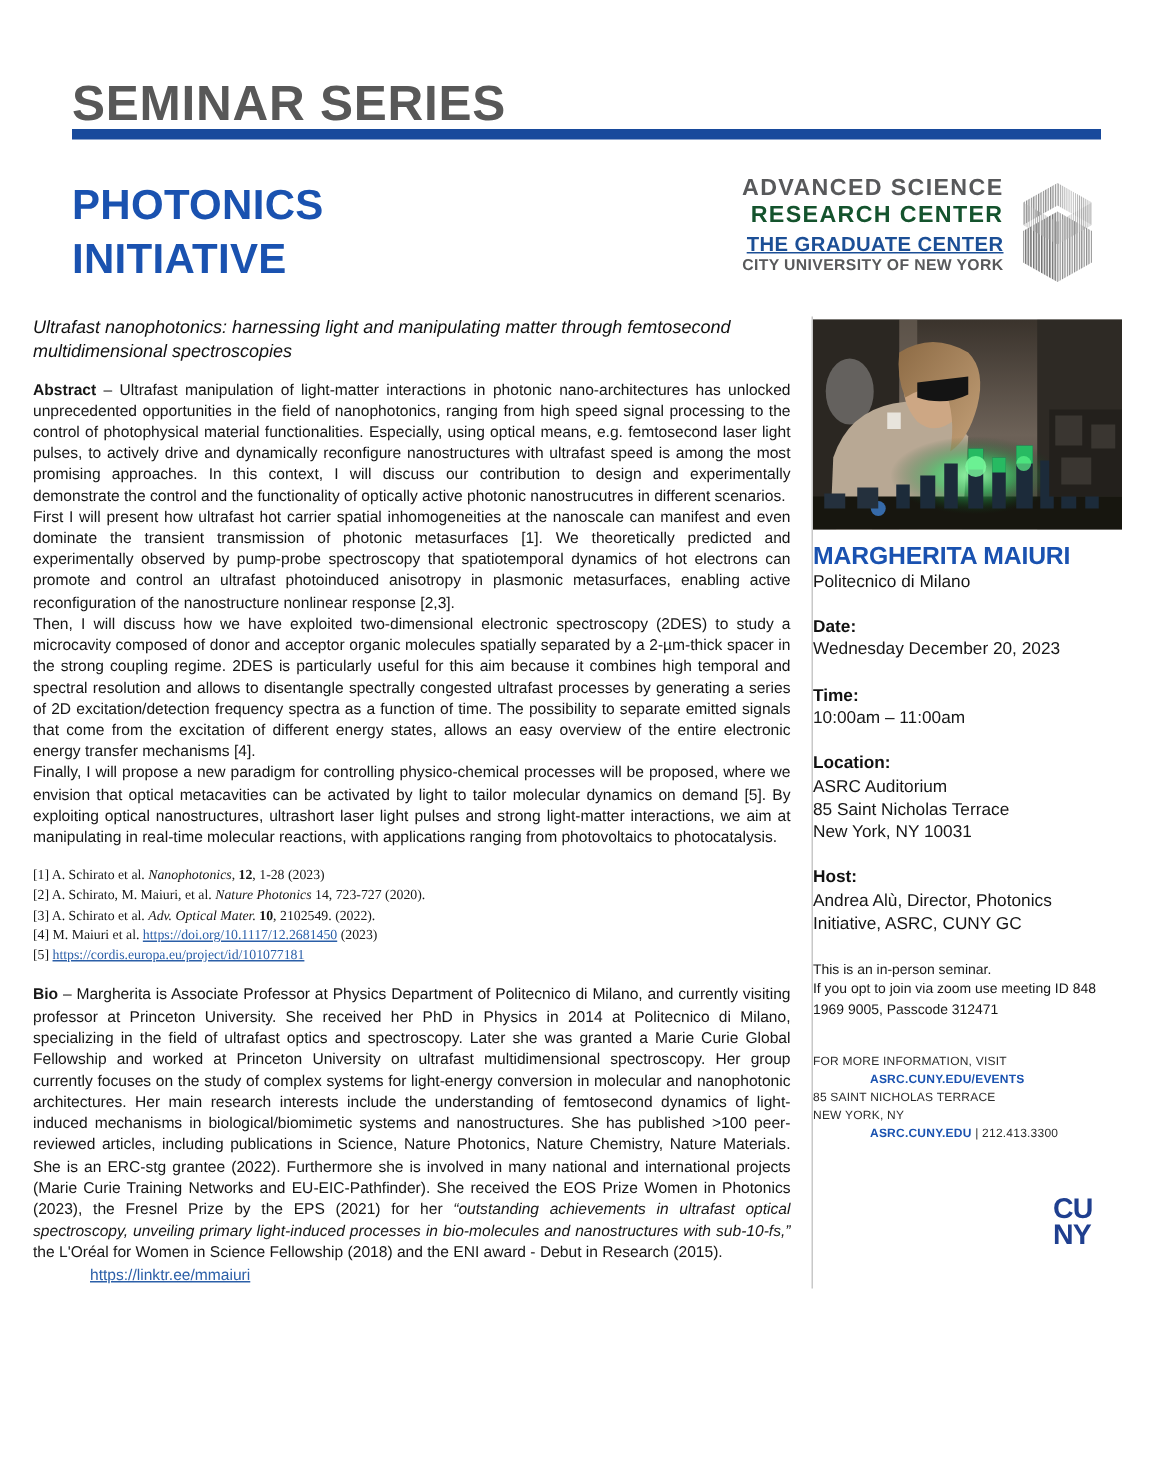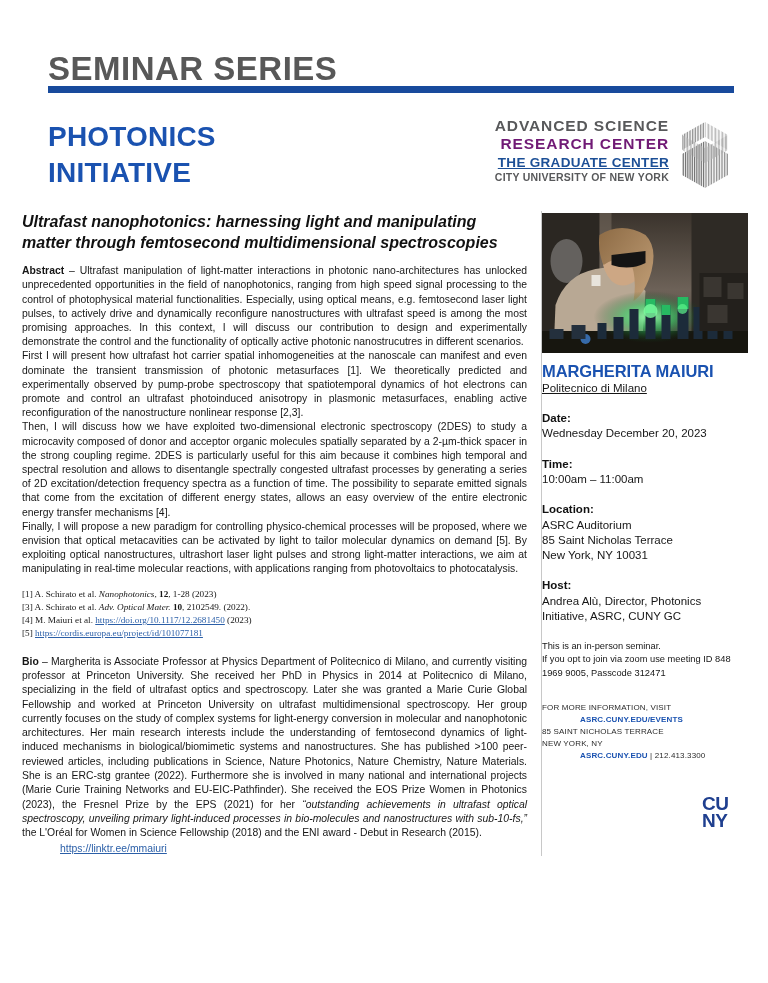--- a/index.html
+++ b/index.html
@@ -56,21 +56,21 @@
     gap: 7px;
     margin-top: 4px;
   }
   .asrc-text { text-align: right; line-height: 1.18; }
   .asrc-l1 {
     font-size: 15.5px; font-weight: bold;
     letter-spacing: 0.9px; color: #58595b;
   }
   .asrc-l2 {
     font-size: 15.5px; font-weight: bold;
-    letter-spacing: 0.9px; color: #701a75;
+    letter-spacing: 0.9px; color: #14532d;
   }
   .asrc-l3 {
     font-size: 13.5px; font-weight: bold;
     letter-spacing: 0.3px; color: #1c4f96; margin-top: 1px; text-decoration: underline;
   }
   .asrc-l4 {
     font-size: 10.5px; font-weight: bold;
     letter-spacing: 0.25px; color: #58595b; margin-top: 1px;
   }
   .asrc-mark { width: 58px; height: 76px; flex: 0 0 58px; }
@@ -83,22 +83,22 @@
   }
   .col-left { width: 505px; flex: 0 0 505px; }
   .col-right {
     width: 207px; flex: 0 0 207px;
     border-left: 1px solid #c8c8c8;
     position: relative;
   }
 
   
   .talk-title {
-    font-size: 16px;
-    font-weight: bold;
+    font-size: 12px;
+    font-weight: normal;
     font-style: italic;
     line-height: 1.32;
     color: #111;
     margin: 0 0 11px 0;
   }
   
   .abstract {
     font-size: 10.4px;
     line-height: 1.365;
     text-align: justify;
@@ -154,21 +154,20 @@
     color: #1a52b0;
     margin-top: 9px;
     line-height: 1.1;
     letter-spacing: -0.1px;
   }
   .speaker-affil {
     font-size: 11.5px;
     color: #161616;
     margin-top: 2px;
     line-height: 1.2;
-    text-decoration: underline;
   }
   .info-block { margin-top: 15px; }
   .info-label {
     font-size: 11.5px;
     font-weight: bold;
     color: #111;
     line-height: 1.35;
   }
   .info-value {
     font-size: 11.5px;
@@ -260,20 +259,25 @@
         <p>Then, I will discuss how we have exploited two-dimensional electronic spectroscopy (2DES) to study a microcavity composed of donor and acceptor organic molecules spatially separated by a 2-µm-thick spacer in the strong coupling regime. 2DES is particularly useful for this aim because it combines high temporal and spectral resolution and allows to disentangle spectrally congested ultrafast processes by generating a series of 2D excitation/detection frequency spectra as a function of time. The possibility to separate emitted signals that come from the excitation of different energy states, allows an easy overview of the entire electronic energy transfer mechanisms [4].</p>
         <p>Finally, I will propose a new paradigm for controlling physico-chemical processes will be proposed, where we envision that optical metacavities can be activated by light to tailor molecular dynamics on demand [5]. By exploiting optical nanostructures, ultrashort laser light pulses and strong light-matter interactions, we aim at manipulating in real-time molecular reactions, with applications ranging from photovoltaics to photocatalysis.</p>
       </div>
 
       <div class="refs">
         <div>
           <span>[1]</span>
           <span>A. Schirato et al.</span>
           <i>Nanophotonics</i><span>,</span>
           <b>12</b><span>, 1-28 (2023)</span>
+        </div>
+        <div>
+          <span>[2]</span>
+          <span>A. Schirato, M. Maiuri, et al.</span>
+          <i>Nature Photonics</i><span> 14, 723-727 (2020).</span>
         </div>
         <div>
           <span>[3]</span>
           <span>A. Schirato et al.</span>
           <i>Adv. Optical Mater.</i>
           <b>10</b><span>, 2102549. (2022).</span>
         </div>
         <div>
           <span>[4]</span>
           <span>M. Maiuri et al.</span>

